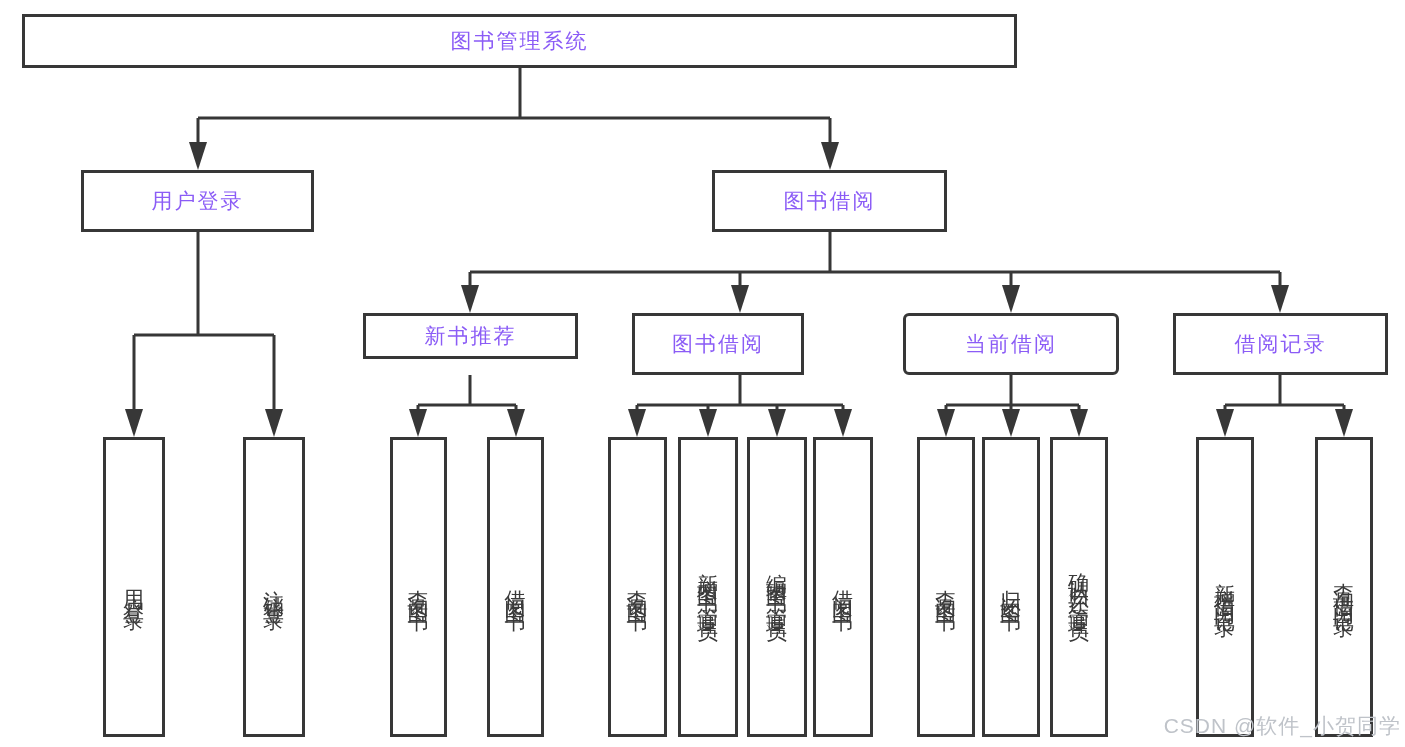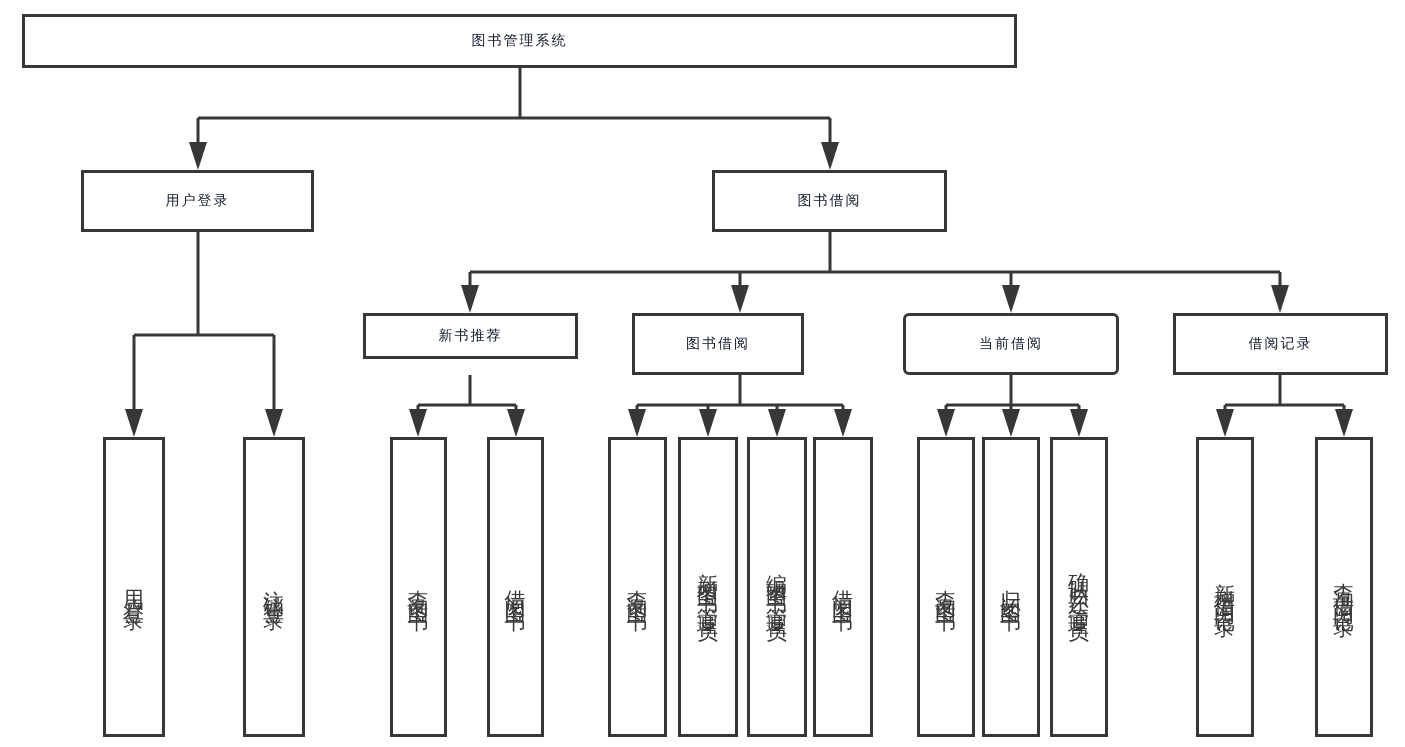--- a/index.html
+++ b/index.html
@@ -10,22 +10,22 @@
     font-family:"Liberation Sans", sans-serif;
     overflow:hidden;
   }
   #wires{position:absolute;left:0;top:0;width:1405px;height:747px;}
   .node{
     position:absolute;
     box-sizing:border-box;
     border:3px solid #373737;
     background:#ffffff;
     display:flex;align-items:center;justify-content:center;
-    color:#0f172a;
-    font-size:14px;
+    color:#8b5cf6;
+    font-size:21px;
     letter-spacing:2px;
     white-space:nowrap;
   }
   .vnode{
     position:absolute;
     box-sizing:border-box;
     border:3px solid #373737;
     background:#ffffff;
     display:flex;align-items:center;justify-content:center;
     color:#3a3a3a;
@@ -153,14 +153,15 @@
     <span class="vtext">确认归还（管理员）</span>
   </div>
 
   <div class="vnode lf l-g5a">
     <span class="vtext">新增借阅记录</span>
   </div>
   <div class="vnode lf l-g5b">
     <span class="vtext">查询借阅记录</span>
   </div>
 
+  <div id="watermark">CSDN @软件_小贺同学</div>
 
 </div>
 
 </body></html>

